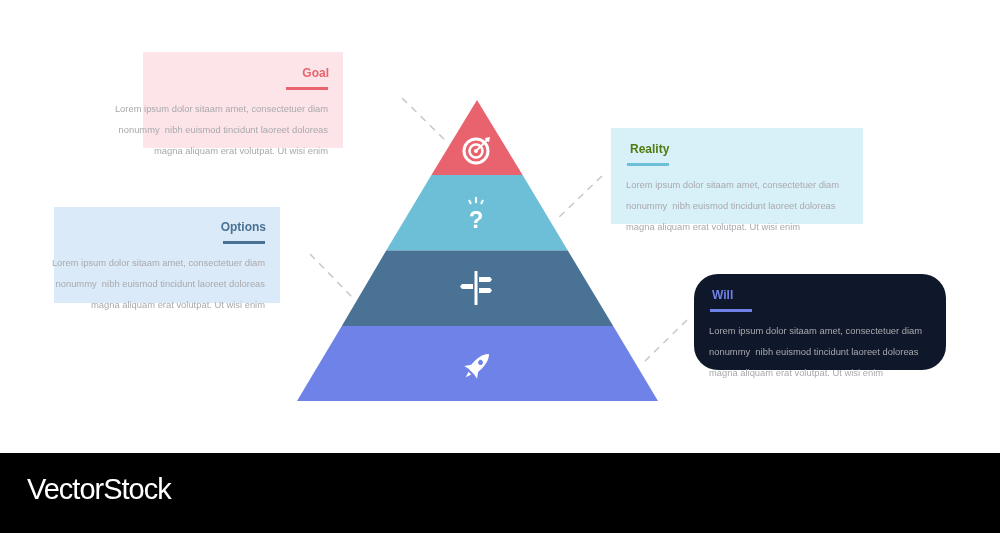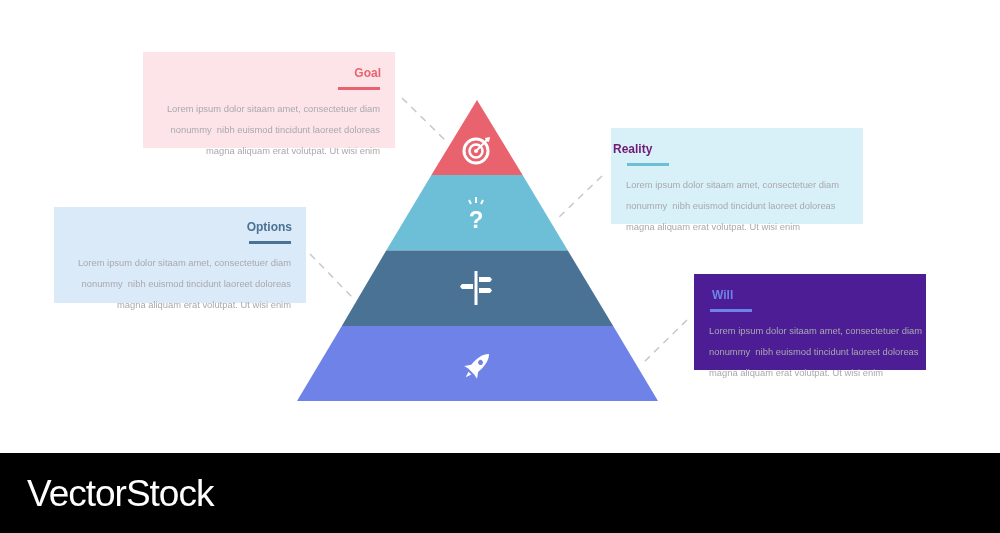--- a/index.html
+++ b/index.html
@@ -4,21 +4,21 @@
 <style>
   html,body{margin:0;padding:0;}
   body{width:1000px;height:533px;position:relative;background:#fff;overflow:hidden;font-family:"Liberation Sans",sans-serif;}
   .box{position:absolute;box-sizing:border-box;}
   .box .title{position:absolute;font-weight:bold;font-size:12px;}
   .box .bar{position:absolute;height:3px;}
   .box .body{position:absolute;font-size:9.4px;line-height:21px;color:#a9a9ad;white-space:pre;}
   .right-align .title,.right-align .body{text-align:right;}
   svg{position:absolute;left:0;top:0;}
   .footer{position:absolute;left:0;top:453px;width:1000px;height:80px;background:#000;}
-  .footer .brand{position:absolute;left:27px;top:20px;color:#fff;font-size:37px;letter-spacing:-1px;}
+  .footer .brand{position:absolute;left:27px;top:20px;color:#fff;font-size:29px;letter-spacing:-1px;}
   .footer .url{position:absolute;right:28px;top:29px;color:#fff;font-size:22px;letter-spacing:-0.5px;}
 </style>
 </head>
 <body>
 
 <svg width="1000" height="453">
   <g stroke="#c8c8c8" stroke-width="1.5" stroke-dasharray="7,6" fill="none">
     <line x1="402" y1="98" x2="447" y2="142"></line>
     <line x1="602" y1="176" x2="556" y2="220"></line>
     <line x1="310" y1="254" x2="352" y2="297"></line>
@@ -54,45 +54,45 @@
 
   <g fill="#fff" transform="translate(477,366) rotate(45)">
     <path d="M0,-17 C6,-11 6,0 4,8 L-4,8 C-6,0 -6,-11 0,-17 Z"></path>
     <circle cx="0" cy="-5" r="2.5" fill="#6f82e8"></circle>
     <polygon points="-4,2 -9,9 -4,8"></polygon>
     <polygon points="4,2 9,9 4,8"></polygon>
     <polygon points="-2,10 2,10 0,16"></polygon>
   </g>
 </svg>
 
-<div class="box right-align" style="left:143px;top:52px;width:252px;height:96px;background:#fde4e8;">
+<div class="box right-align" style="left:143px;top:52px;width:200px;height:96px;background:#fde4e8;">
   <div class="title" style="right:14px;top:14px;color:#e9636f;">Goal</div>
   <div class="bar" style="right:15px;top:35px;width:42px;background:#e9636f;"></div>
   <div class="body" style="right:15px;top:46px;">Lorem ipsum dolor sitaam amet, consectetuer diam
 nonummy  nibh euismod tincidunt laoreet doloreas
 magna aliquam erat volutpat. Ut wisi enim</div>
 </div>
 
 <div class="box" style="left:611px;top:128px;width:252px;height:96px;background:#d8f0f8;">
-  <div class="title" style="left:2px;top:14px;color:#701a75;">Reality</div>
+  <div class="title" style="left:19px;top:14px;color:#4d7c0f;">Reality</div>
   <div class="bar" style="left:16px;top:35px;width:42px;background:#6cbfd6;"></div>
   <div class="body" style="left:15px;top:46px;">Lorem ipsum dolor sitaam amet, consectetuer diam
 nonummy  nibh euismod tincidunt laoreet doloreas
 magna aliquam erat volutpat. Ut wisi enim</div>
 </div>
 
-<div class="box right-align" style="left:54px;top:207px;width:252px;height:96px;background:#dbeaf8;">
+<div class="box right-align" style="left:54px;top:207px;width:226px;height:96px;background:#dbeaf8;">
   <div class="title" style="right:14px;top:13px;color:#4a7294;">Options</div>
   <div class="bar" style="right:15px;top:34px;width:42px;background:#4a7294;"></div>
   <div class="body" style="right:15px;top:45px;">Lorem ipsum dolor sitaam amet, consectetuer diam
 nonummy  nibh euismod tincidunt laoreet doloreas
 magna aliquam erat volutpat. Ut wisi enim</div>
 </div>
 
-<div class="box" style="left:694px;top:274px;width:232px;height:96px;background:#4c1d95;">
+<div class="box" style="left:694px;top:274px;width:252px;height:96px;background:#0f172a;border-radius:24px;">
   <div class="title" style="left:18px;top:14px;color:#6f82e8;">Will</div>
   <div class="bar" style="left:16px;top:35px;width:42px;background:#6f82e8;"></div>
   <div class="body" style="left:15px;top:46px;">Lorem ipsum dolor sitaam amet, consectetuer diam
 nonummy  nibh euismod tincidunt laoreet doloreas
 magna aliquam erat volutpat. Ut wisi enim</div>
 </div>
 
 <div class="footer">
   <div class="brand">VectorStock</div>
 </div>

